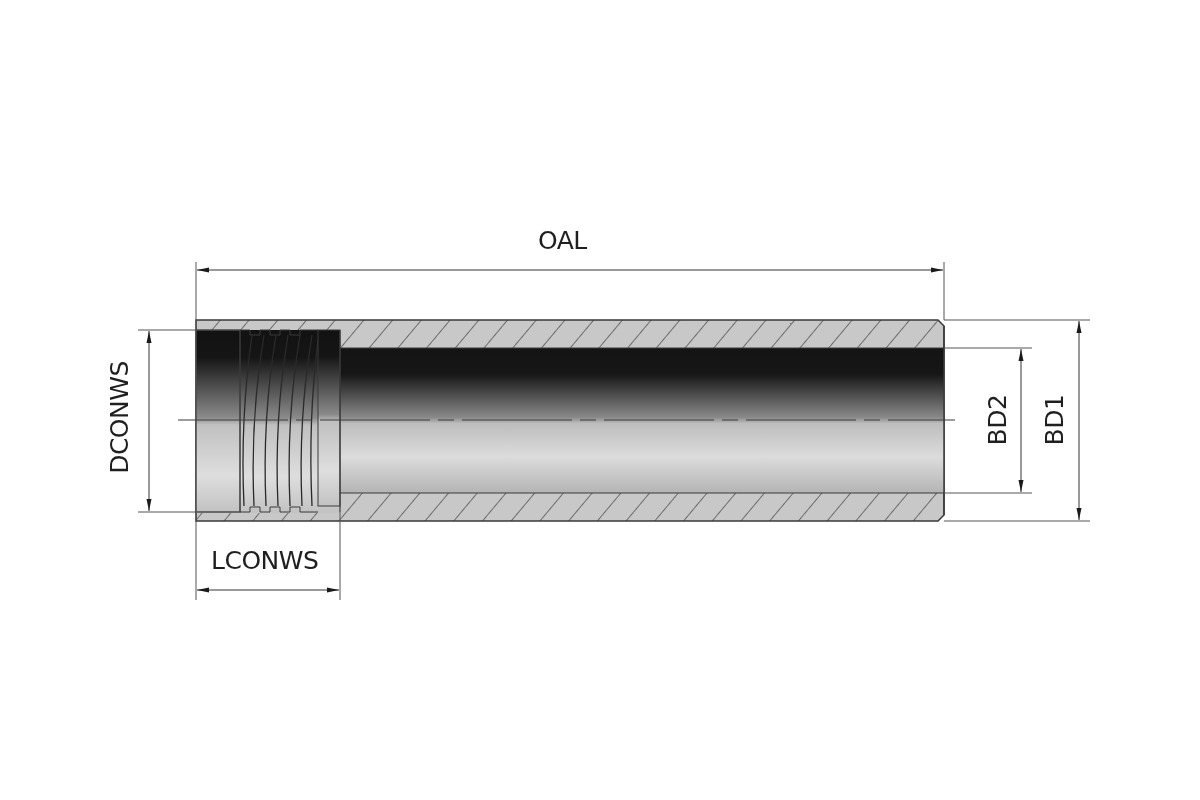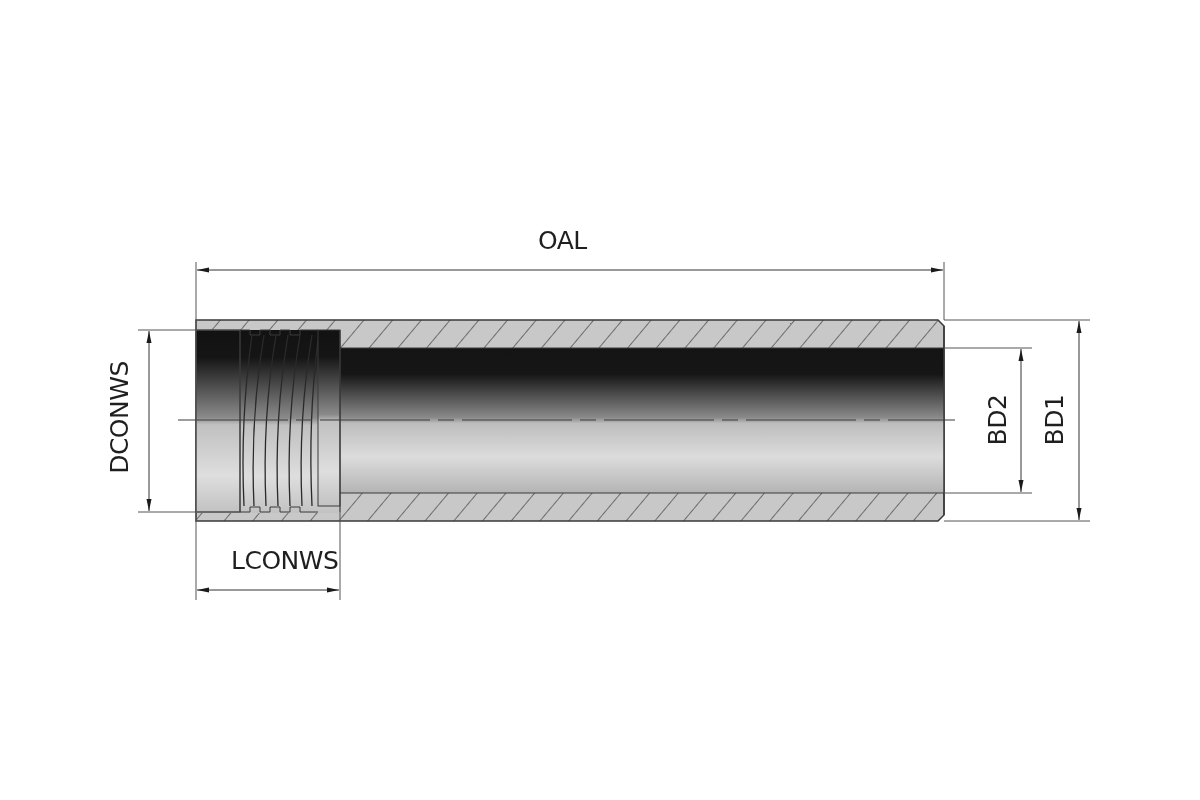--- a/index.html
+++ b/index.html
@@ -101,15 +101,15 @@
 
   <g>
     <line x1="944" y1="320" x2="1090" y2="320" stroke="#555" stroke-width="1"></line>
     <line x1="944" y1="521" x2="1090" y2="521" stroke="#555" stroke-width="1"></line>
     <line x1="1079" y1="321" x2="1079" y2="520" stroke="#333" stroke-width="1" marker-start="url(#arrowStart)" marker-end="url(#arrowEnd)"></line>
   </g>
 </svg>
 
 <div class="label" style="left:538px; top:226px;">OAL</div>
 <div class="label vlabel" style="left:62px; top:403px; width:114px; text-align:center;">DCONWS</div>
-<div class="label" style="left:211px; top:546px;margin-left:20px;">LCONWS</div>
+<div class="label" style="left:211px; top:546px;">LCONWS</div>
 <div class="label vlabel" style="left:972px; top:406px; width:50px; text-align:center;">BD2</div>
 <div class="label vlabel" style="left:1029px; top:406px; width:50px; text-align:center;">BD1</div>
 
 </body></html>

